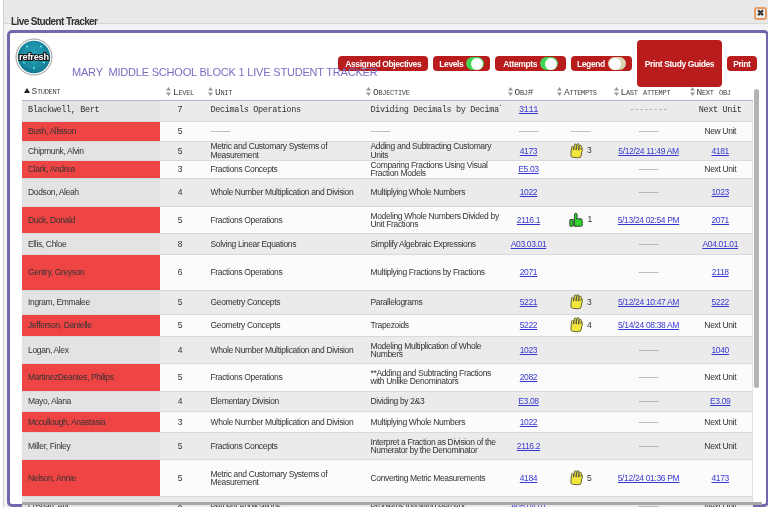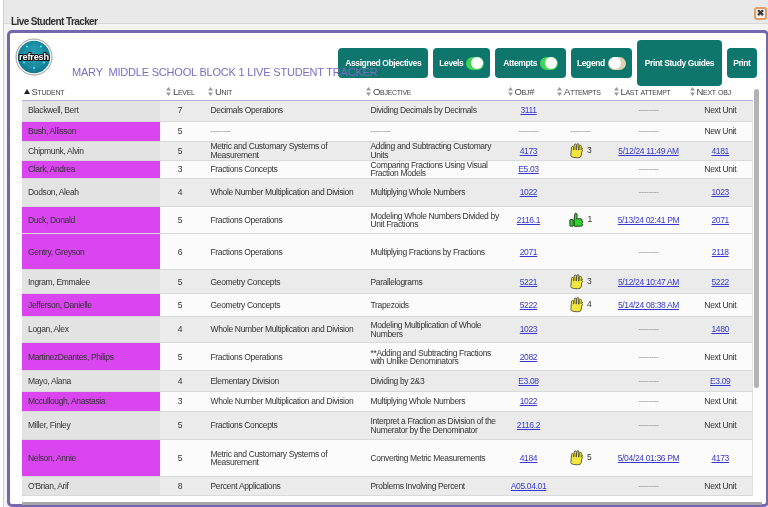--- a/index.html
+++ b/index.html
@@ -11,49 +11,49 @@
 .titlebar .ttl{position:absolute;left:7px;top:19px;font-size:10px;letter-spacing:-0.6px;font-weight:bold;color:#333;}
 .closebtn{position:absolute;right:1px;top:9.5px;width:9px;height:9px;background:#f0f0f0;
   border:2px solid #e89a62;border-radius:3px;color:#3c3c3c;font-size:9px;font-weight:bold;
   line-height:9px;text-align:center;}
 .box{position:absolute;left:3px;top:33px;width:755.5px;height:471px;background:#fff;
   border:3px solid #7467ad;border-radius:5px;}
 
 .logo{position:absolute;left:5px;top:4.5px;}
 
 .btnrow{position:absolute;top:7px;right:9px;display:flex;gap:5px;align-items:center;}
-.btn{height:30px;background:#0f766e;border-radius:4px;color:#fff;font-weight:bold;
+.btn{height:15px;background:#b91c1c;border-radius:4px;color:#fff;font-weight:bold;
   font-size:8.5px;letter-spacing:-0.4px;display:inline-flex;align-items:center;padding:0 6px;white-space:nowrap;}
 .tgl{width:18px;height:13px;border-radius:7px;background:#3fd655;position:relative;
   display:inline-block;margin-left:3px;}
 .tgl .knob{position:absolute;right:1px;top:0.5px;width:12px;height:12px;border-radius:50%;
   background:#fff;}
 .tgl.off{background:#d9d4ae}
 .tgl.off .knob{left:1px;right:auto;}
 .pagettl{position:absolute;left:62px;top:33px;font-size:11px;color:#7b6cc4;letter-spacing:-0.2px;}
 
 table{position:absolute;left:11.5px;top:51px;border-collapse:collapse;table-layout:fixed;
   width:731px;font-size:8.5px;letter-spacing:-0.35px;color:#333;}
 td,th{vertical-align:middle;line-height:8.4px;padding:0;overflow:hidden;white-space:nowrap;}
 th{font-weight:normal;font-variant:small-caps;font-size:9.5px;letter-spacing:-0.3px;color:#444;text-align:left;}
 tr.hdr{height:16px;}
 tr.hdr th{border-bottom:1.5px solid #b7aed9;}
 td{border-top:1px solid #d9d9d9;}
-tr.hdr th,tr.r1 td{border-top:none;}
+tr.hdr th,tr.r1 td{border-top:none;font-family:Liberation Mono, monospace;}
 tr.last td{border-bottom:1px solid #d9d9d9;}
 td.c1{padding-left:6.5px;}
 td.c3{padding-left:10.5px;}
 td.c4{padding-left:5.5px;}
 td.c2,td.c5,td.c6,td.c7,td.c8{text-align:center;}
 td.c5{padding-left:4px;}
 td.c8r{border-right:1px solid #e2e2e2;}
 tr.odd td{background:#ebebeb;}
 tr.odd td.c1{background:#e3e3e3;}
 tr.even td{background:#fbfbfb;}
-tr.even td.c1{background:#d946ef;}
+tr.even td.c1{background:#ef4444;}
 a{color:#3838cf;text-decoration:underline;}
 .dash{color:#999;}
 .srt{display:inline-block;vertical-align:-1px;margin-right:2px;}
 .up{display:inline-block;vertical-align:1px;margin-right:2px;width:0;height:0;
   border-left:3.5px solid transparent;border-right:3.5px solid transparent;
   border-bottom:5px solid #222;}
 .att{display:inline-flex;align-items:center;gap:4px;justify-content:center;}
 
 .vscroll{position:absolute;left:743.5px;top:56px;width:5px;height:299px;border-radius:2.5px;
   background:#b3b3b3;}
@@ -93,21 +93,21 @@
       <span class="btn" style="padding:0 7px">Assigned Objectives</span>
       <span class="btn">Levels<span class="tgl">
             <span class="knob"></span>
           </span></span>
       <span class="btn" style="padding:0 8px">Attempts<span class="tgl">
             <span class="knob"></span>
           </span></span>
       <span class="btn">Legend<span class="tgl off">
             <span class="knob"></span>
           </span></span>
-      <span class="btn" style="padding:8px 8px">Print Study Guides</span>
+      <span class="btn" style="padding:16px 8px">Print Study Guides</span>
       <span class="btn">Print</span>
     </div>
     <div class="pagettl">MARY&nbsp; MIDDLE SCHOOL BLOCK 1 LIVE STUDENT TRACKER</div>
     <table>
       <colgroup>
         <col style="width:138.5px">
           <col style="width:40px">
           <col style="width:165px">
         <col style="width:135.5px">
           <col style="width:52px">
@@ -206,22 +206,32 @@
       <tr class="even" style="height:27.5px">
         <td class="c1">Duck, Donald</td>
             <td class="c2">5</td>
             <td class="c3">Fractions Operations</td>
         <td class="c4">Modeling Whole Numbers Divided by<br>Unit Fractions</td>
             <td class="c5"><a>2116.1</a></td>
             <td class="c6"><span class="att"><svg width="14.5" height="15.5" viewBox="0 0 24 26" style="vertical-align:middle">
                   <path d="M2.2 12.6 h3.8 a0.9 0.9 0 0 1 0.9 0.9 v9.4 a0.9 0.9 0 0 1 -0.9 0.9 h-3.8 a0.9 0.9 0 0 1 -0.9 -0.9 v-9.4 a0.9 0.9 0 0 1 0.9 -0.9 Z" fill="#2ed42e" stroke="#1a1a1a" stroke-width="1.4" stroke-linejoin="round"></path>
                   <path d="M8.6 13.2 L8.6 23.9 L19.5 23.9 Q22.5 23.9 22.5 21.2 Q22.5 19.8 21.6 19.0 Q22.8 18.2 22.6 16.6 Q22.4 15.2 21.2 14.8 Q22.0 13.8 21.6 12.6 Q21.2 11.4 19.8 11.4 L12.3 11.4 Q13.6 9.0 13.6 6.0 Q13.6 2.0 11.1 2.0 Q9.3 2.0 9.3 4.4 Q9.3 8.0 8.6 10.0 Z" fill="#2ed42e" stroke="#1a1a1a" stroke-width="1.4" stroke-linejoin="round"></path>
                 </svg> 1</span></td>
-        <td class="c7"><a>5/13/24 02:41 PM</a></td>
+        <td class="c7"><a>5/13/24 02:54 PM</a></td>
             <td class="c8 c8r"><a>2071</a></td>
+      </tr>
+      <tr class="odd" style="height:20.5px">
+        <td class="c1">Ellis, Chloe</td>
+            <td class="c2">8</td>
+            <td class="c3">Solving Linear Equations</td>
+        <td class="c4">Simplify Algebraic Expressions</td>
+            <td class="c5"><a>A03.03.01</a></td>
+            <td class="c6"></td>
+        <td class="c7"><span class="dash">--------</span></td>
+            <td class="c8 c8r"><a>A04.01.01</a></td>
       </tr>
       <tr class="even" style="height:36px">
         <td class="c1">Gentry, Greyson</td>
             <td class="c2">6</td>
             <td class="c3">Fractions Operations</td>
         <td class="c4">Multiplying Fractions by Fractions</td>
             <td class="c5"><a>2071</a></td>
             <td class="c6"></td>
         <td class="c7"><span class="dash">--------</span></td>
             <td class="c8 c8r"><a>2118</a></td>
@@ -255,21 +265,21 @@
             <td class="c8 c8r">Next Unit</td>
       </tr>
       <tr class="odd" style="height:26.5px">
         <td class="c1">Logan, Alex</td>
             <td class="c2">4</td>
             <td class="c3">Whole Number Multiplication and Division</td>
         <td class="c4">Modeling Multiplication of Whole<br>Numbers</td>
             <td class="c5"><a>1023</a></td>
             <td class="c6"></td>
         <td class="c7"><span class="dash">--------</span></td>
-            <td class="c8 c8r"><a>1480</a></td>
+            <td class="c8 c8r"><a>1040</a></td>
       </tr>
       <tr class="even" style="height:28px">
         <td class="c1">MartinezDeantes, Philips</td>
             <td class="c2">5</td>
             <td class="c3">Fractions Operations</td>
         <td class="c4">**Adding and Subtracting Fractions<br>with Unlike Denominators</td>
             <td class="c5"><a>2082</a></td>
             <td class="c6"></td>
         <td class="c7"><span class="dash">--------</span></td>
             <td class="c8 c8r">Next Unit</td>
@@ -308,21 +318,21 @@
         <td class="c1">Nelson, Annie</td>
             <td class="c2">5</td>
             <td class="c3">Metric and Customary Systems of<br>Measurement</td>
         <td class="c4">Converting Metric Measurements</td>
             <td class="c5"><a>4184</a></td>
             <td class="c6"><span class="att"><svg width="13.5" height="17" viewBox="0 0 22 28" style="vertical-align:middle">
                   <g transform="rotate(5 11 14)">
                     <path d="M2.0 23.0 L2.0 9.8 Q2.0 8.0 3.7 8.0 Q5.4 8.0 5.4 9.8 L5.4 13.5 L6.2 13.5 L6.2 5.4 Q6.2 3.6 7.9 3.6 Q9.6 3.6 9.6 5.4 L9.6 13.0 L10.4 13.0 L10.4 4.4 Q10.4 2.6 12.1 2.6 Q13.8 2.6 13.8 4.4 L13.8 13.0 L14.6 13.0 L14.6 6.8 Q14.6 5.0 16.3 5.0 Q18.0 5.0 18.0 6.8 L18.0 12.2 L19.6 10.0 Q20.5 8.8 21.3 9.6 Q22.1 10.4 21.5 11.6 L19.2 15.8 L19.2 20.8 Q19.2 25.8 13.8 25.8 L7.0 25.8 Q2.0 25.8 2.0 23.0 Z" fill="#f2e63d" stroke="#45452f" stroke-width="1.3" stroke-linejoin="round"></path>
                   </g>
                 </svg> 5</span></td>
-        <td class="c7"><a>5/04/24 01:36 PM</a></td>
+        <td class="c7"><a>5/12/24 01:36 PM</a></td>
             <td class="c8 c8r"><a>4173</a></td>
       </tr>
       <tr class="odd last" style="height:19px">
         <td class="c1">O'Brian, Arif</td>
             <td class="c2">8</td>
             <td class="c3">Percent Applications</td>
         <td class="c4">Problems Involving Percent</td>
             <td class="c5"><a>A05.04.01</a></td>
             <td class="c6"></td>
         <td class="c7"><span class="dash">--------</span></td>

